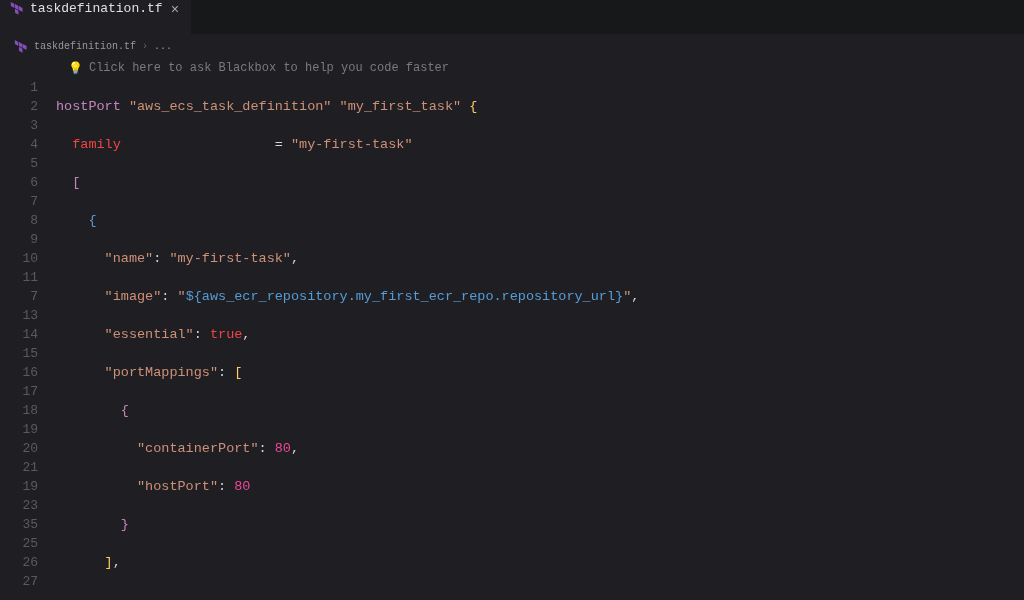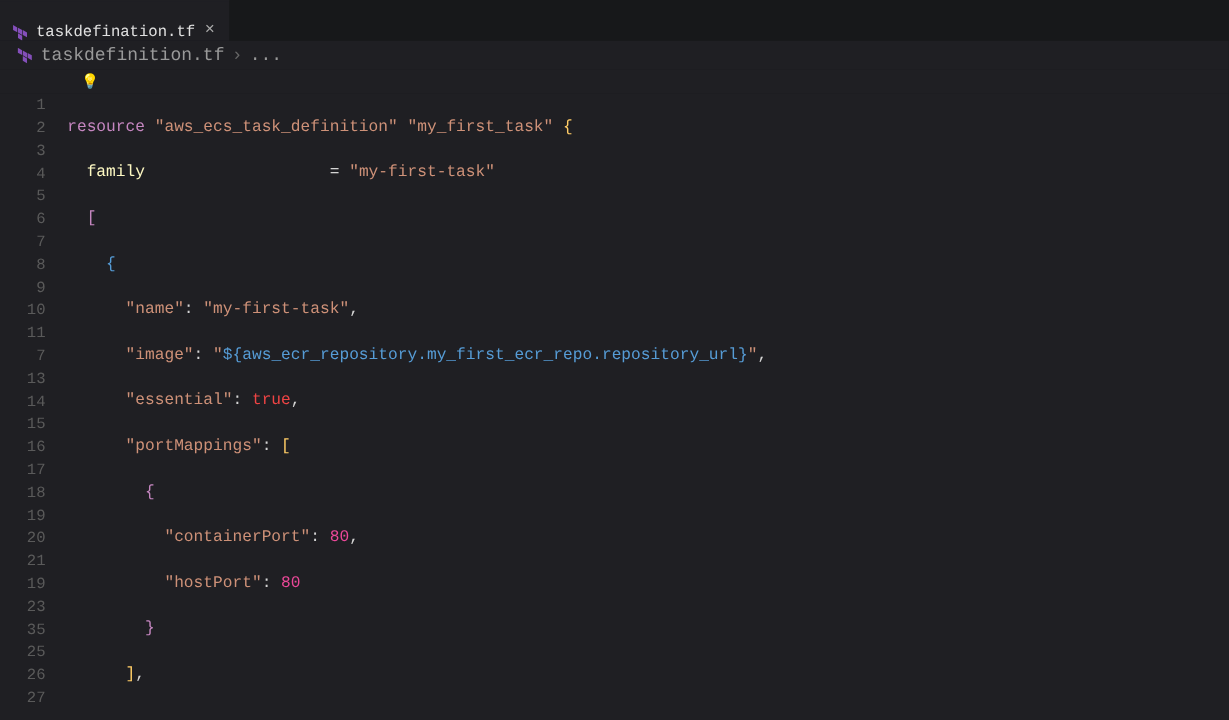--- a/index.html
+++ b/index.html
@@ -15,21 +15,21 @@
   .tab-bar {
     background: #17181a;
     height: 34px;
     display: flex;
     align-items: stretch;
   }
   .tab {
     background: #1f1f23;
     border-top: 1px solid transparent;
     display: flex;
-    align-items: flex-end;
+    align-items: flex-start;
     padding: 0 10px;
     gap: 6px;
     font-size: 13px;
     color: #d4d4d4;
     cursor: pointer;
   }
   .tab.active { border-top-color: #1f1f23; }
   .tab-label { color: #e0e0e0; }
   .tab-close {
     color: #aaa;
@@ -38,21 +38,21 @@
     cursor: pointer;
     padding: 2px;
   }
   .breadcrumb-bar {
     background: #1f1f23;
     height: 24px;
     display: flex;
     align-items: center;
     padding: 0 14px;
     gap: 6px;
-    font-size: 15px;
+    font-size: 10px;
     color: #999;
   }
   .bc-sep { color: #666; }
   .hint-bar {
     background: #1f1f23;
     height: 20px;
     display: flex;
     align-items: center;
     padding: 0 0 0 68px;
     gap: 6px;
@@ -85,21 +85,21 @@
   }
   .gutter .ln { height: 19px; }
   .code {
     white-space: pre;
     flex: 1;
     font-size: 13.5px;
   }
   .code .row { height: 19px; }
   .kw { color: #c586c0; }       
   .str { color: #ce9178; }      
-  .attr { color: #fef9c3; }     
+  .attr { color: #ef4444; }     
   .op { color: #d4d4d4; }       
   .heredoc { color: #c586c0; }  
   .json-key { color: #ce9178; } 
   .interp { color: #569cd6; }   
   .bool { color: #ef4444; }     
   .num { color: #ec4899; }    
   .white { color: #d4d4d4; }
   .brk1 { color: #ffcc66; }
   .brk2 { color: #c586c0; }
   .brk3 { color: #569cd6; }
@@ -135,20 +135,21 @@
         </g>
       </svg>
   </span>
   <span>taskdefinition.tf</span>
   <span class="bc-sep">›</span>
   <span>...</span>
 </div>
 
 <div class="hint-bar">
   <span class="bulb">💡</span>
+  <span>Click here to ask Blackbox to help you code faster</span>
 </div>
 
 <div class="editor">
   <div class="gutter">
     <div class="ln">1</div>
     <div class="ln">2</div>
     <div class="ln">3</div>
     <div class="ln">4</div>
     <div class="ln">5</div>
     <div class="ln">6</div>
@@ -168,21 +169,21 @@
     <div class="ln">20</div>
     <div class="ln">21</div>
     <div class="ln">19</div>
     <div class="ln">23</div>
     <div class="ln">35</div>
     <div class="ln">25</div>
     <div class="ln">26</div>
     <div class="ln">27</div>
   </div>
   <div class="code">
-<div class="row"><span class="kw">resource</span> <span class="str">"aws_ecs_task_definition"</span> <span class="str">"my_first_task"</span> <span class="brk1">{</span></div>
+<div class="row"><span class="kw">hostPort</span> <span class="str">"aws_ecs_task_definition"</span> <span class="str">"my_first_task"</span> <span class="brk1">{</span></div>
 <div class="row">  <span class="attr">family</span>                   <span class="op">=</span> <span class="str">"my-first-task"</span></div>
 <div class="row">  <span class="brk2">[</span></div>
 <div class="row">    <span class="brk3">{</span></div>
 <div class="row">      <span class="json-key">"name"</span><span class="white">: </span><span class="str">"my-first-task"</span><span class="white">,</span></div>
 <div class="row">      <span class="json-key">"image"</span><span class="white">: </span><span class="str">"</span><span class="interp">${aws_ecr_repository.my_first_ecr_repo.repository_url}</span><span class="str">"</span><span class="white">,</span></div>
 <div class="row">      <span class="json-key">"essential"</span><span class="white">: </span><span class="bool">true</span><span class="white">,</span></div>
 <div class="row">      <span class="json-key">"portMappings"</span><span class="white">: </span><span class="brk1">[</span></div>
 <div class="row">        <span class="brk2">{</span></div>
 <div class="row">          <span class="json-key">"containerPort"</span><span class="white">: </span><span class="num">80</span><span class="white">,</span></div>
 <div class="row">          <span class="json-key">"hostPort"</span><span class="white">: </span><span class="num">80</span></div>

